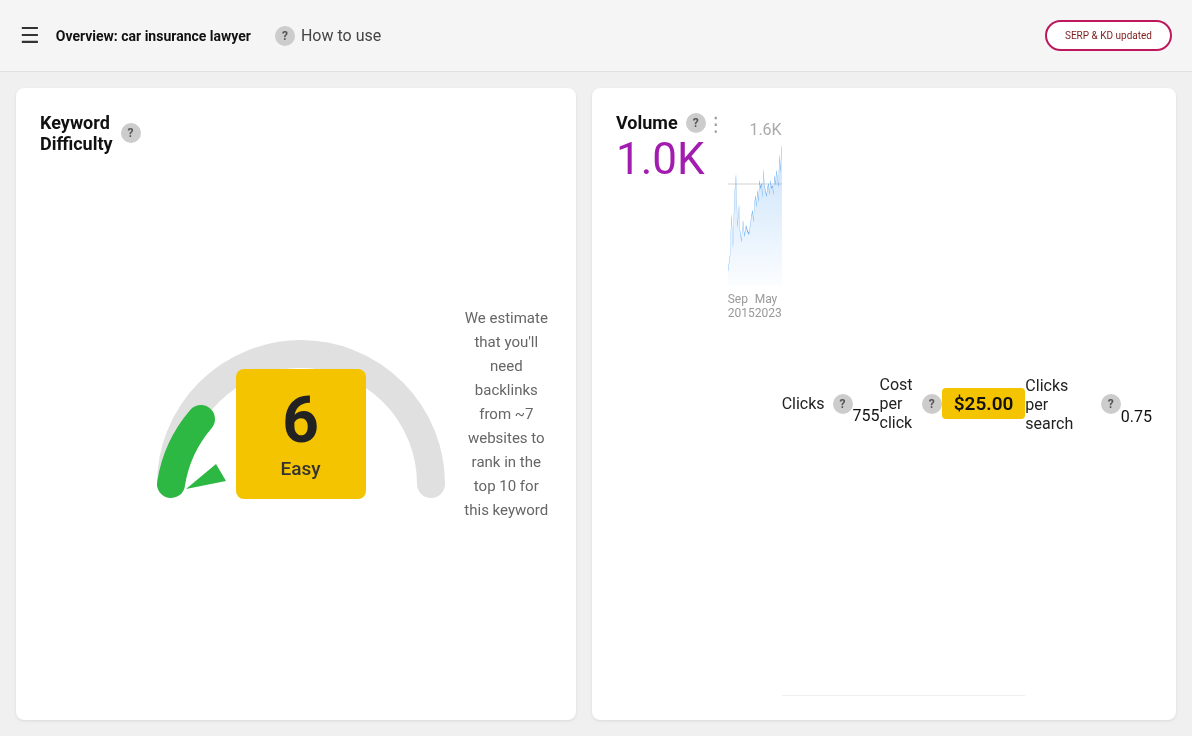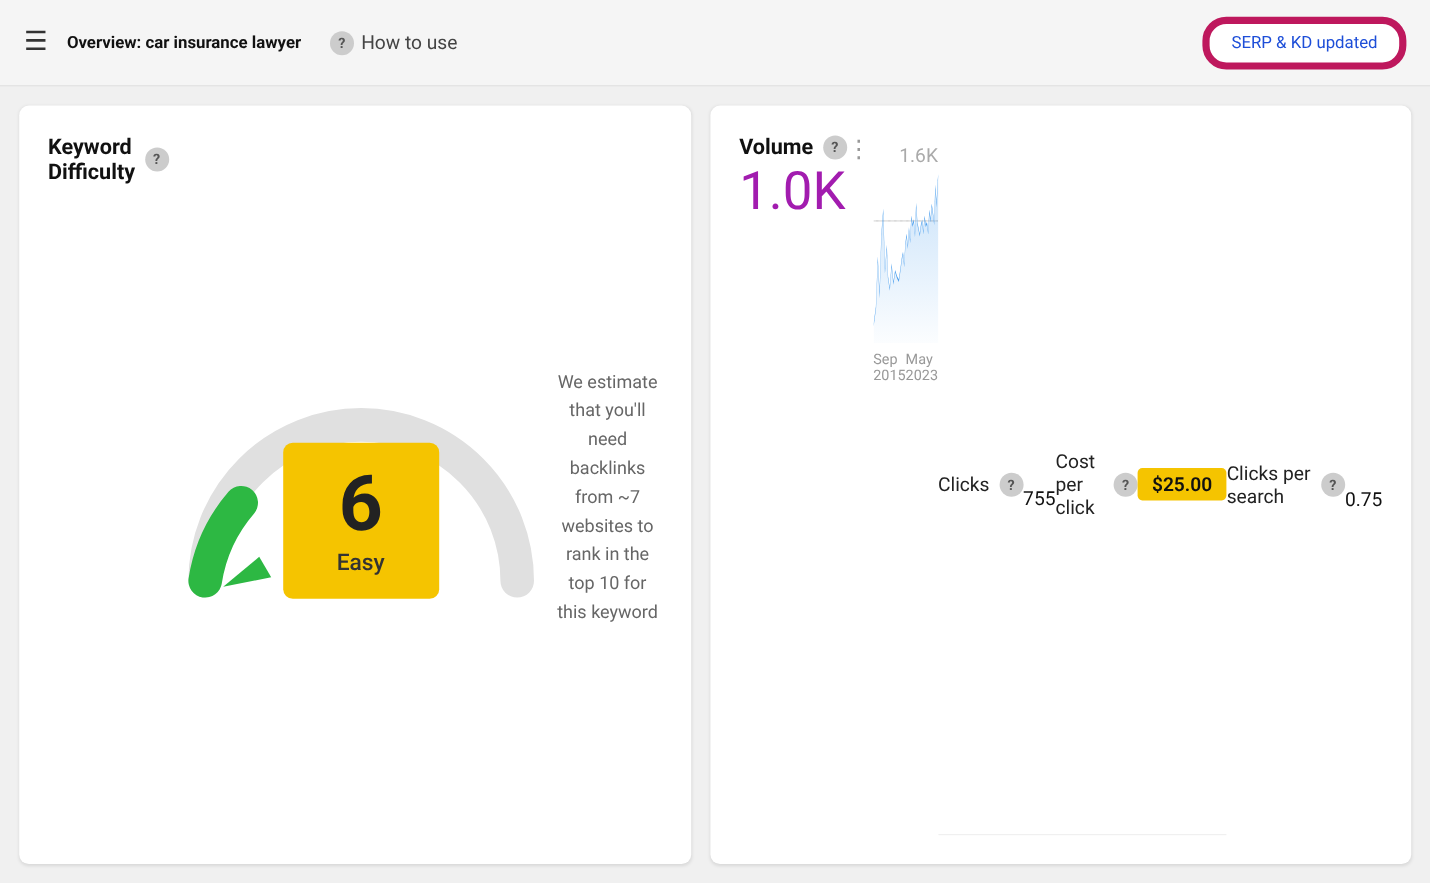--- a/index.html
+++ b/index.html
@@ -51,25 +51,25 @@
       align-items: center;
       justify-content: center;
       font-size: 12px;
       font-weight: bold;
       color: #555;
       flex-shrink: 0;
     }
     .serp-badge {
       margin-left: auto;
       background: white;
-      border: 6px solid #be185d;
+      border: 2px solid #be185d;
       border-radius: 20px;
       padding: 8px 18px;
-      font-size: 14px;
-      color: #1d4ed8;
+      font-size: 10px;
+      color: #7f1d1d;
       cursor: pointer;
     }
 
     
     .main-content {
       display: flex;
       gap: 16px;
       padding: 16px;
       height: calc(736px - 72px);
     }
@@ -244,21 +244,21 @@
     .stat-value {
       font-size: 16px;
       color: #111;
       font-weight: 400;
       margin-top: 24px;
     }
     .stat-value-highlight {
       background: #f5c400;
       border-radius: 4px;
       padding: 4px 12px;
-      font-size: 16px;
+      font-size: 19px;
       font-weight: 600;
       color: #111;
     }
   </style>
 </head>
 <body>
 
 <div class="header">
   <span class="menu-icon">☰</span>
   <span class="header-title">Overview: car insurance lawyer</span>

